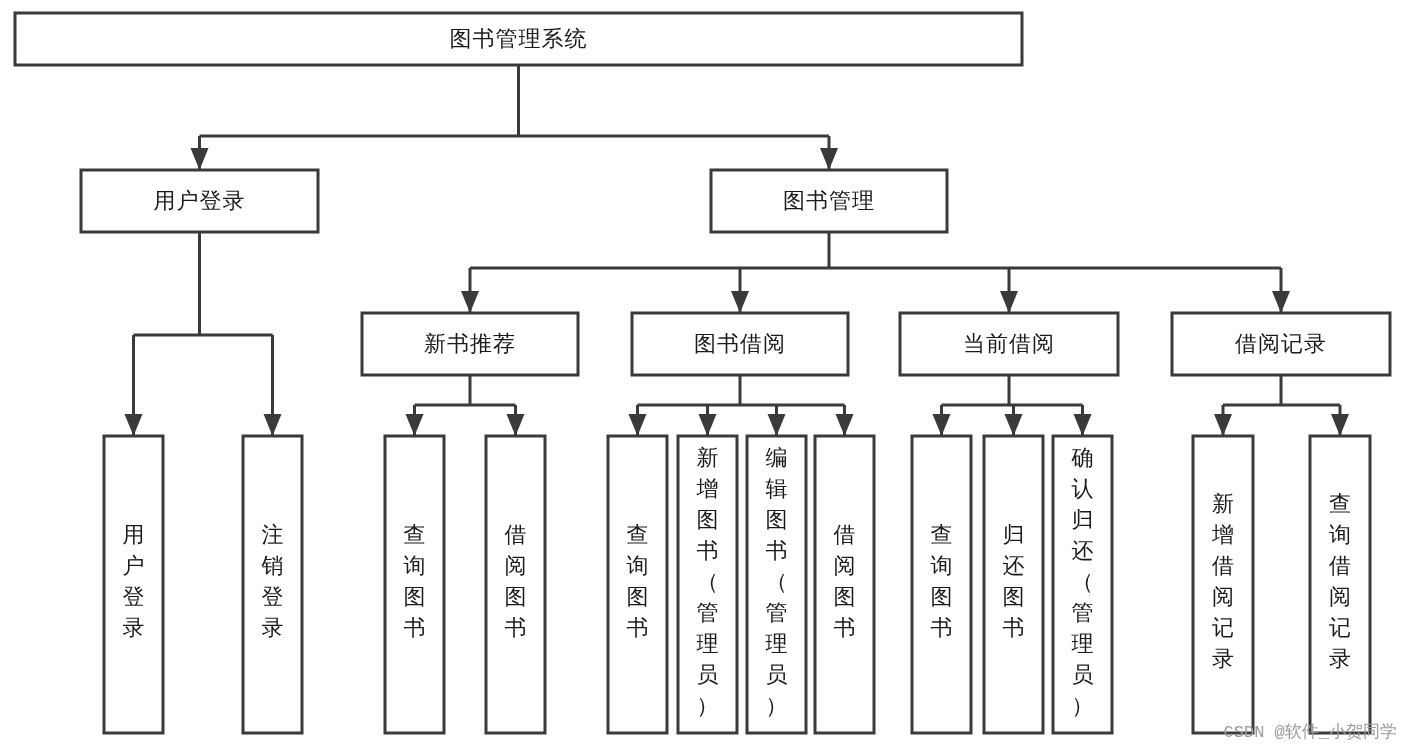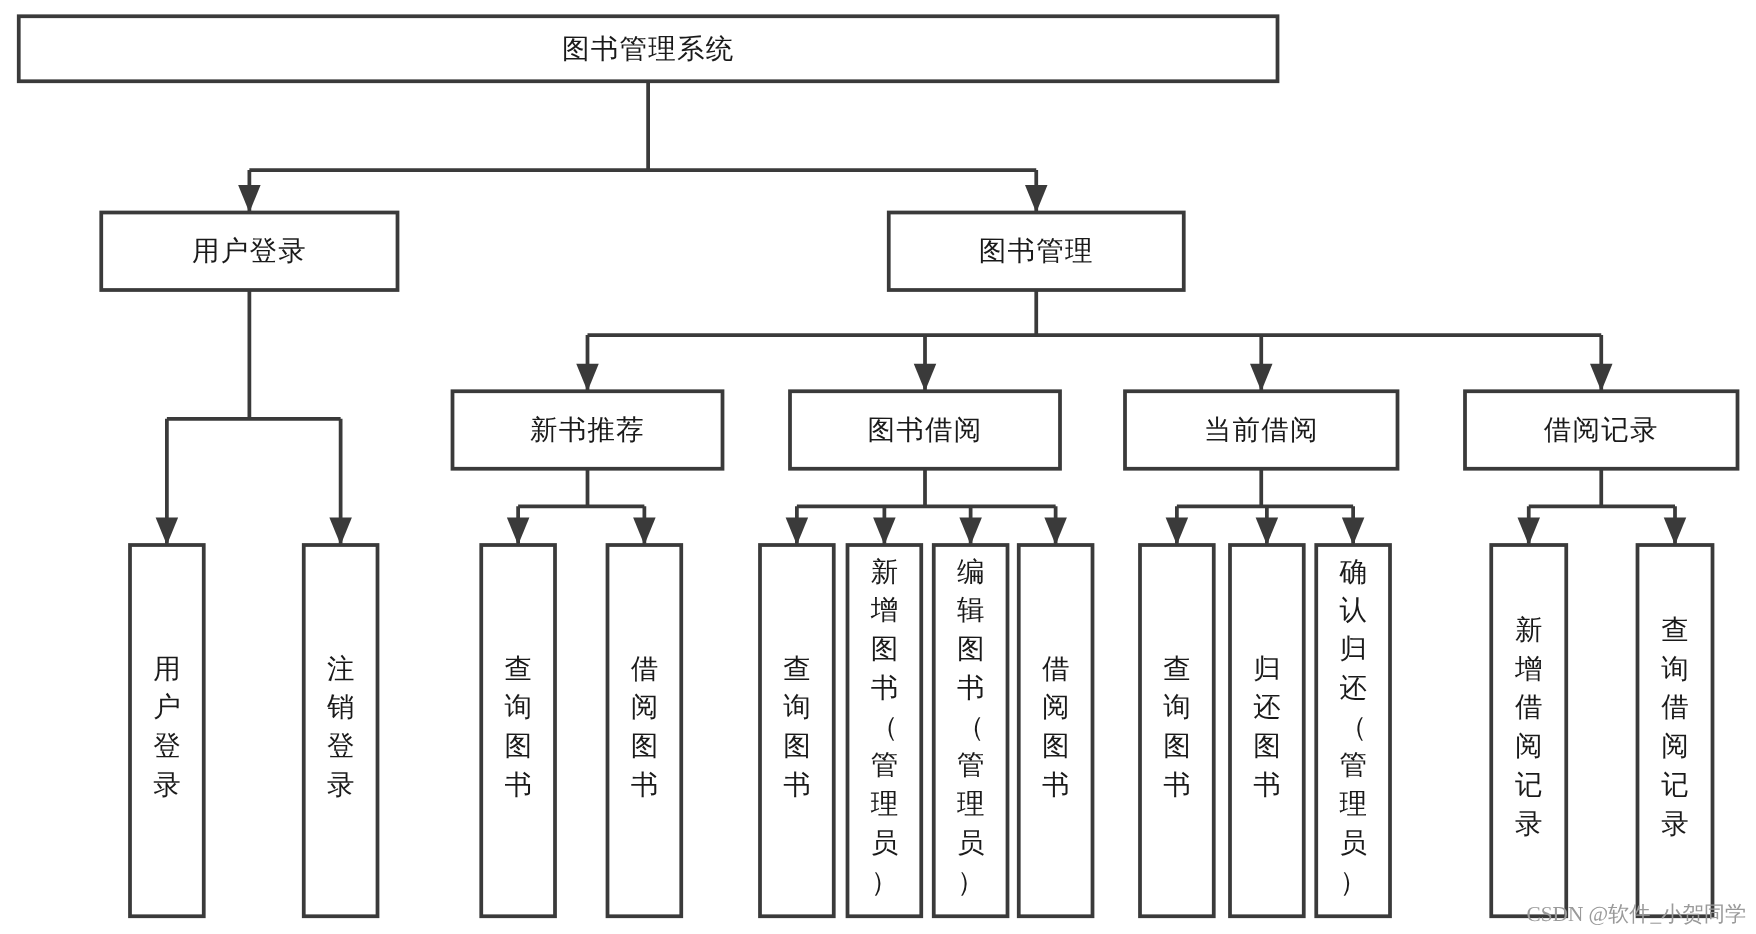--- a/index.html
+++ b/index.html
@@ -53,21 +53,21 @@
     fill: none;
   }
   .arrow-head {
     fill: #3a3a3a;
     stroke: none;
   }
   .watermark-text {
     position: absolute;
     right: 8px;
     bottom: 4px;
-    font-family: Liberation Serif, serif;
+    font-family: Liberation Mono, monospace;
     font-size: 17px;
     color: #9a9a9a;
     white-space: nowrap;
     pointer-events: none;
   }
 </style>
 </head>
 <body>
 
 <div id="diagram-root">

